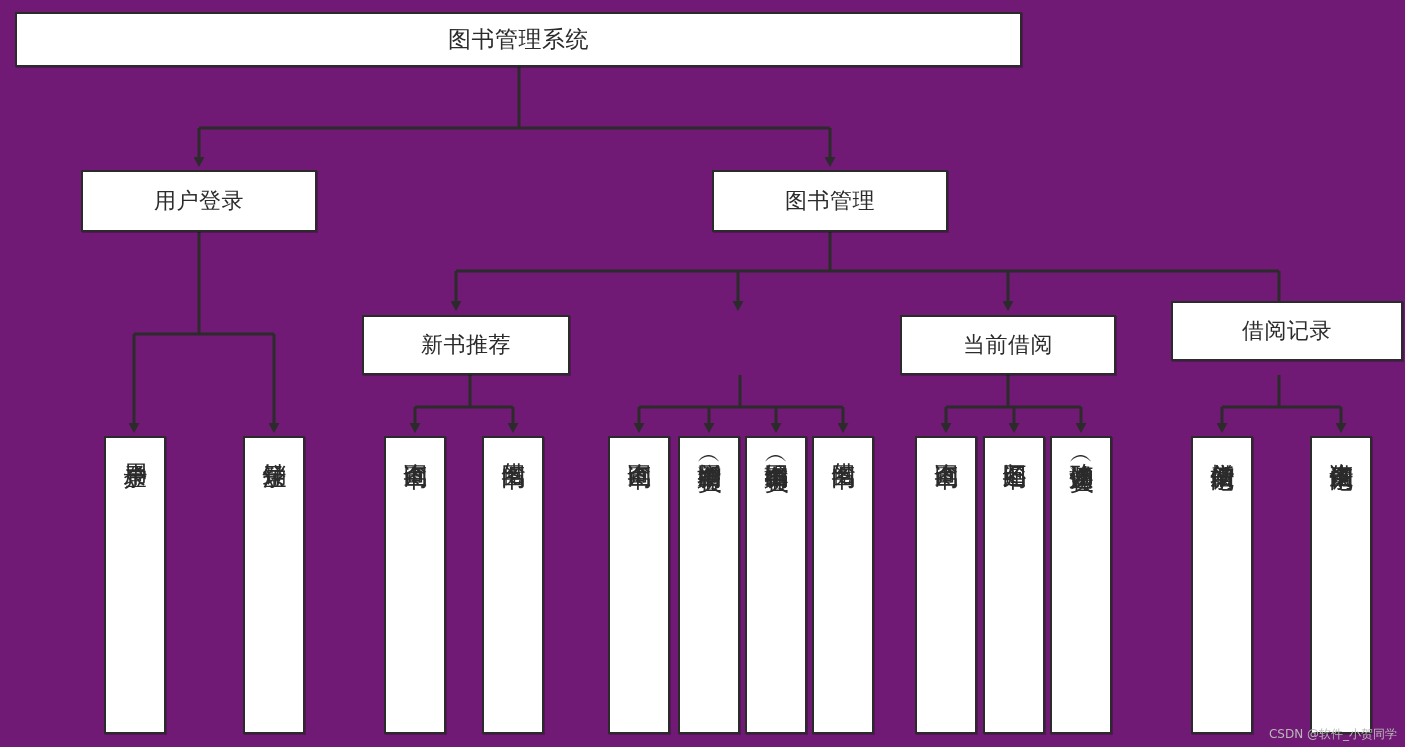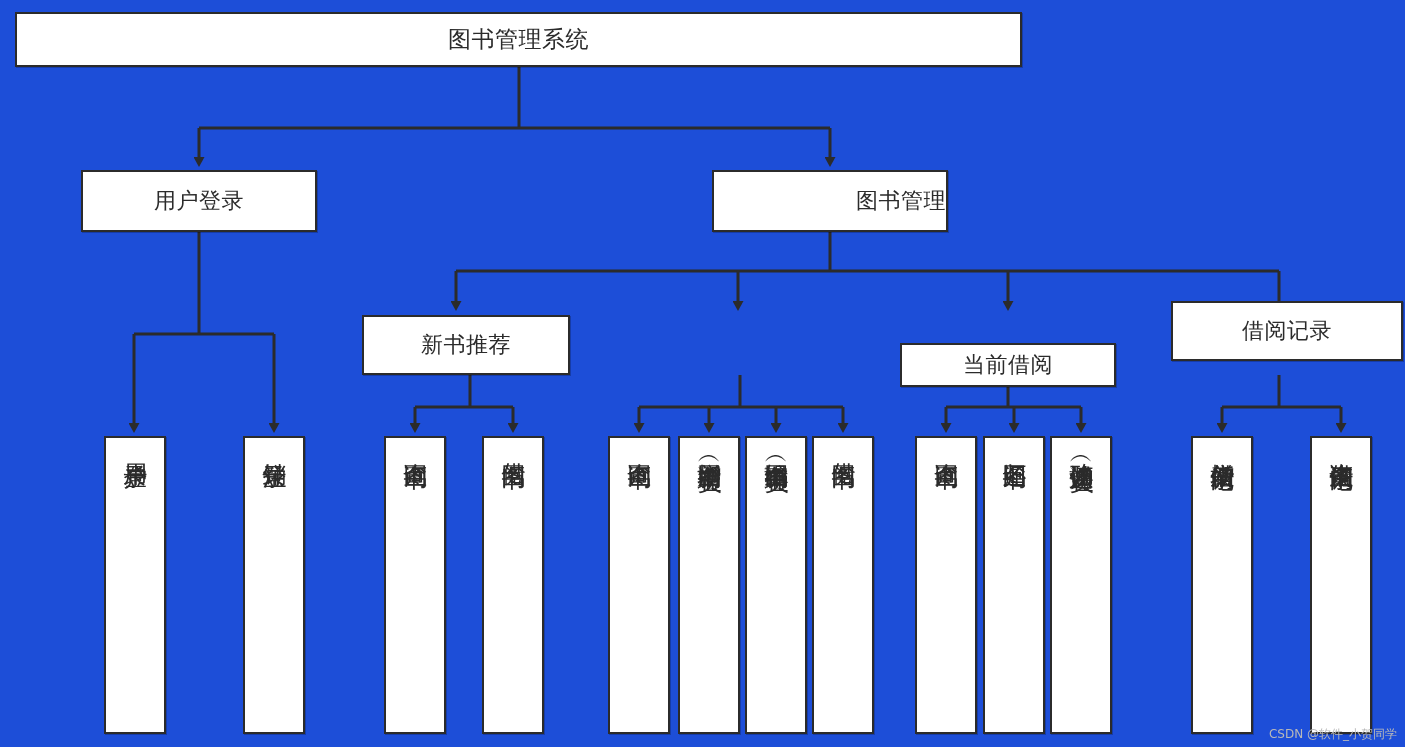--- a/index.html
+++ b/index.html
@@ -8,21 +8,21 @@
     padding: 0;
     background: #ffffff;
   }
   body {
     font-family: "DejaVu Sans", "Liberation Sans", sans-serif;
   }
   #diagram-root {
     position: relative;
     width: 1405px;
     height: 747px;
-    background: #1d4ed8;
+    background: #701a75;
     overflow: hidden;
   }
   #edge-layer {
     position: absolute;
     left: 0;
     top: 0;
     width: 1405px;
     height: 747px;
     pointer-events: none;
   }
@@ -127,28 +127,28 @@
     </g>
   </svg>
 
   <div class="node horizontal root" style="left:15px; top:12px; width:1007px; height:55px;">
     <span class="node-label">图书管理系统</span>
   </div>
 
   <div class="node horizontal" style="left:81px; top:170px; width:236px; height:62px;">
     <span class="node-label">用户登录</span>
   </div>
-  <div class="node horizontal" style="left:712px; top:170px; width:236px; height:62px;justify-content:flex-end;">
+  <div class="node horizontal" style="left:712px; top:170px; width:236px; height:62px;">
     <span class="node-label">图书管理</span>
   </div>
 
   <div class="node horizontal" style="left:362px; top:315px; width:208px; height:60px;">
     <span class="node-label">新书推荐</span>
   </div>
-  <div class="node horizontal" style="left:900px; top:315px; width:216px; height:44px;margin-top:28px;">
+  <div class="node horizontal" style="left:900px; top:315px; width:216px; height:60px;">
     <span class="node-label">当前借阅</span>
   </div>
   <div class="node horizontal" style="left:1171px; top:301px; width:232px; height:60px;">
     <span class="node-label">借阅记录</span>
   </div>
 
   <div class="node vertical" style="left:104px; top:436px; width:62px; height:298px;">
     <span class="node-label">用户登录</span>
   </div>
   <div class="node vertical" style="left:243px; top:436px; width:62px; height:298px;">

